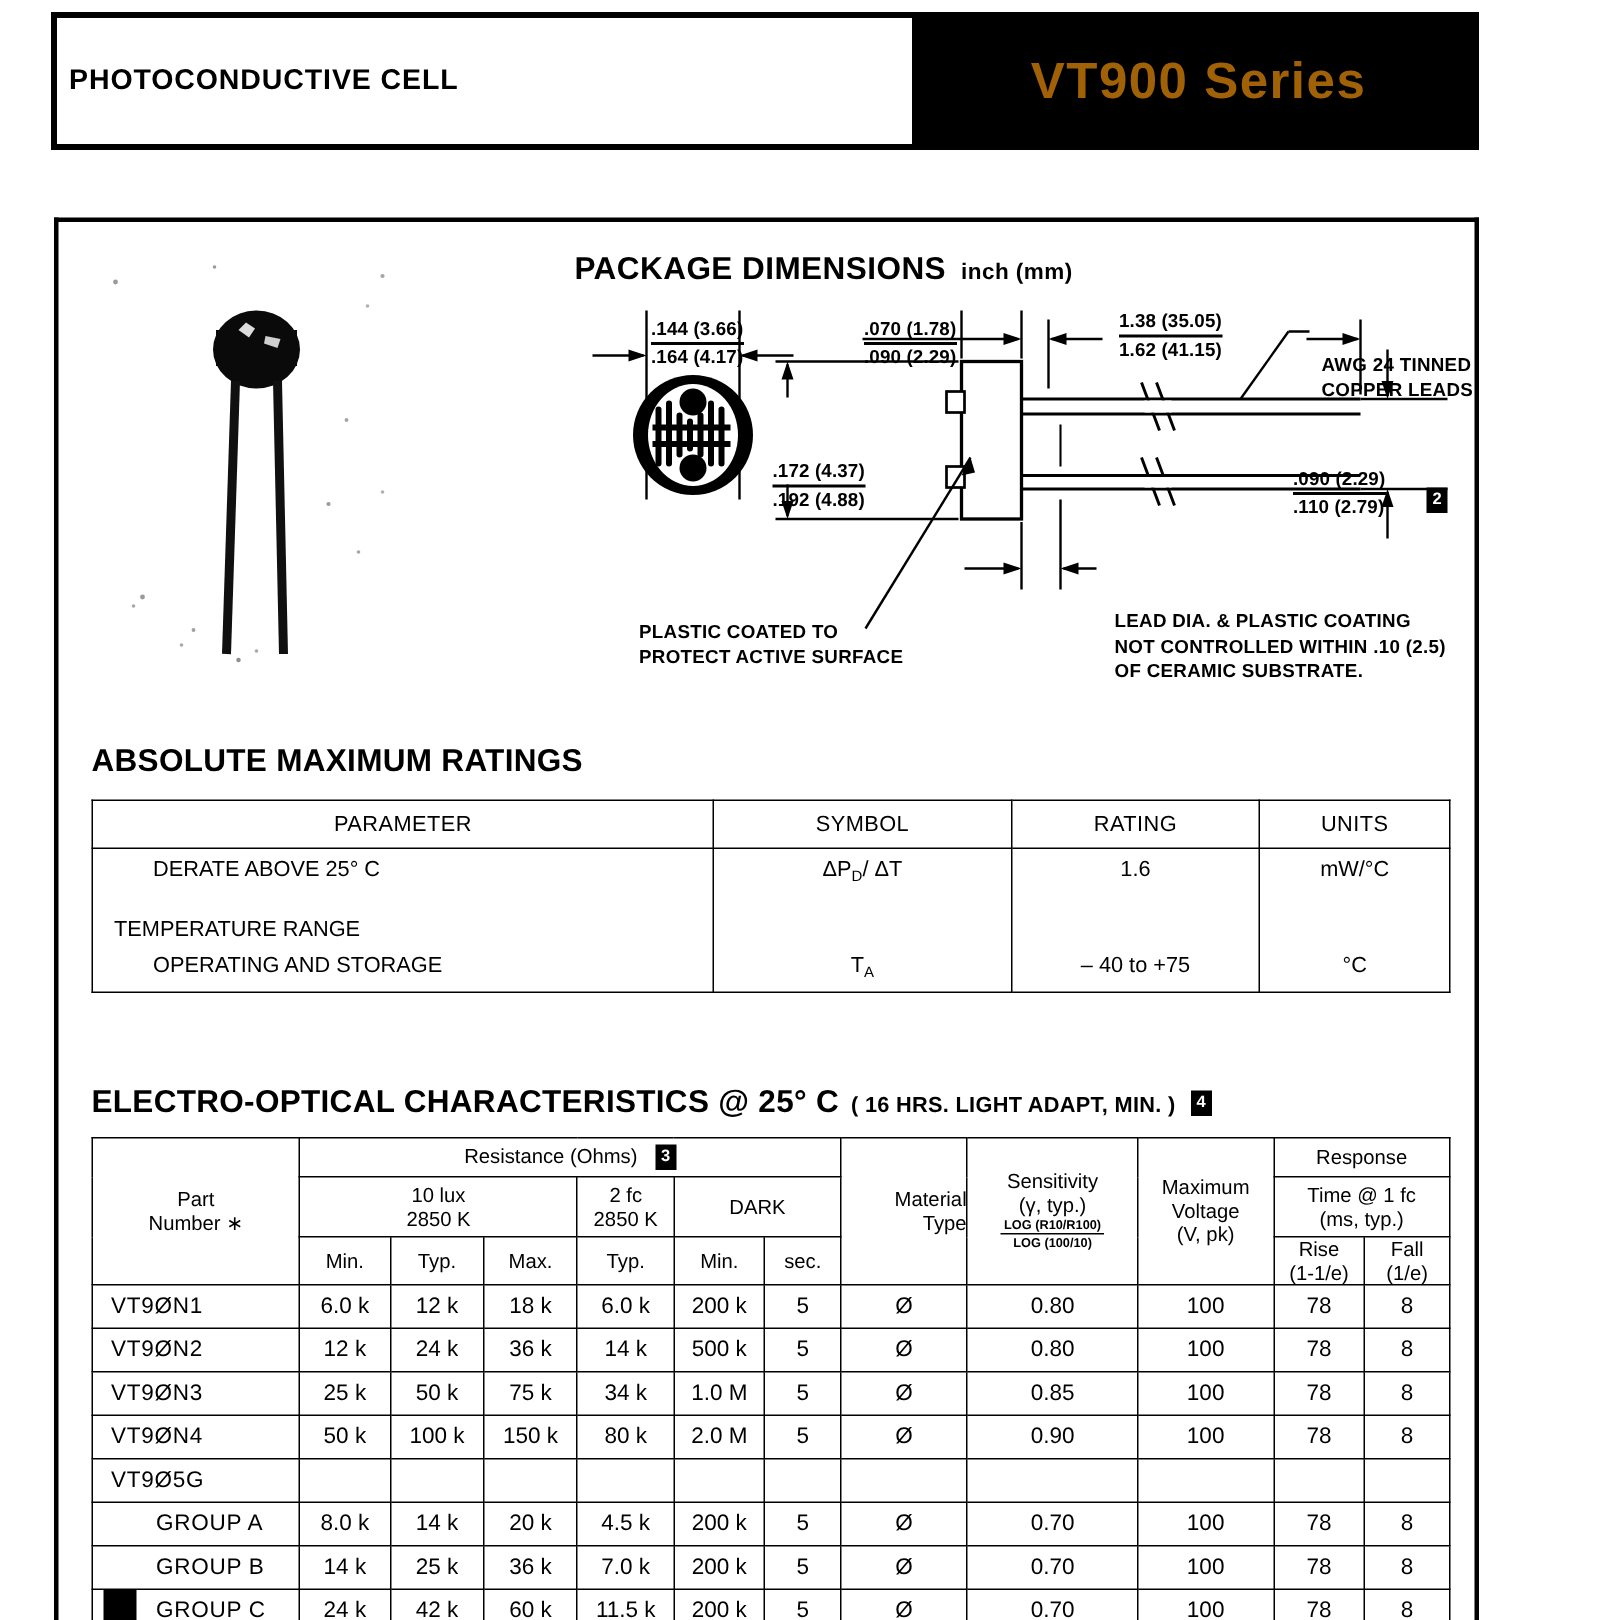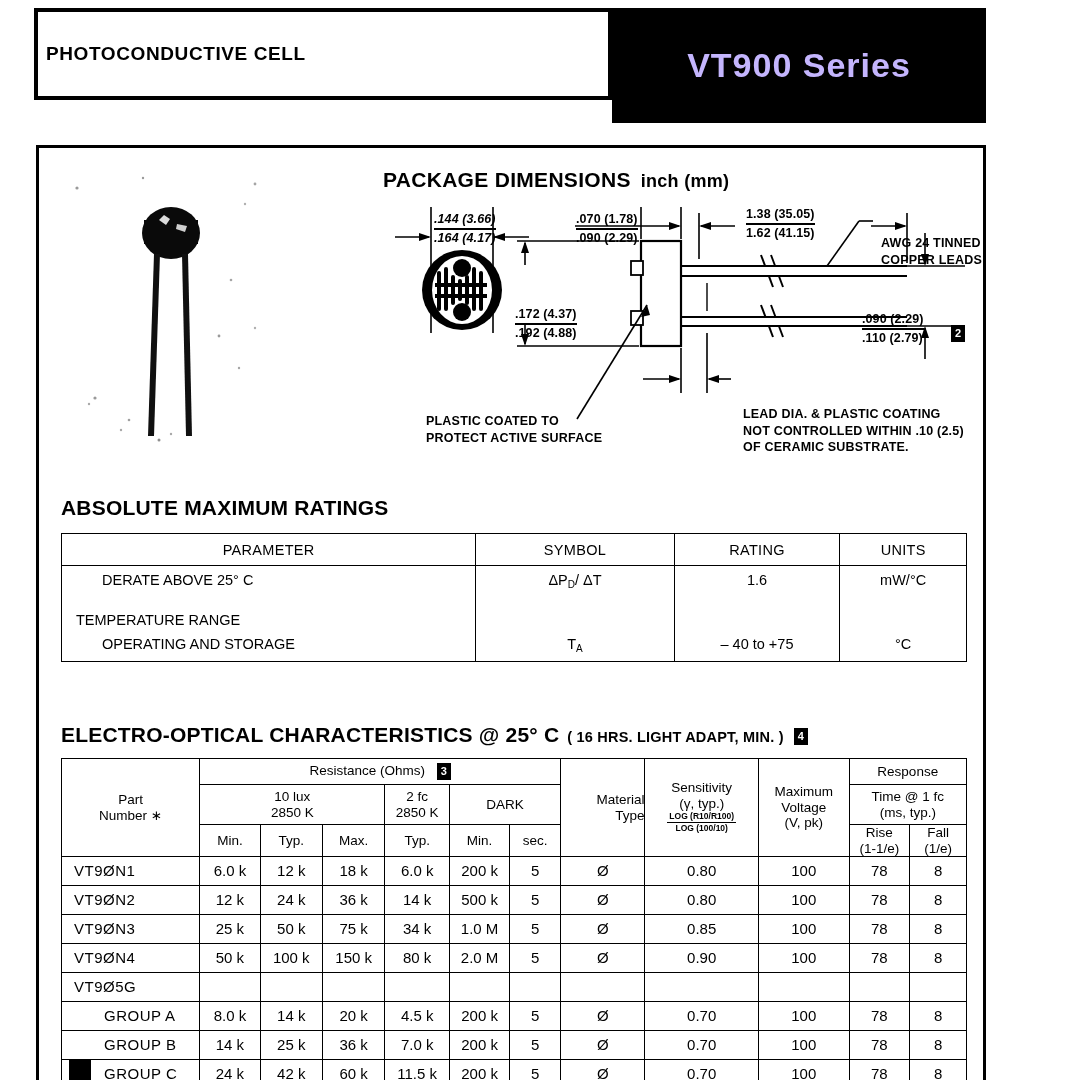--- a/index.html
+++ b/index.html
@@ -18,40 +18,40 @@
   .header-left {
     position:absolute; left:0; top:0; width:578px; height:92px;
     border:4px solid #000; background:#fff;
     display:flex; align-items:center;
   }
   .header-left-text {
     font-size:19px; font-weight:bold; letter-spacing:0.6px;
     padding-left:8px; white-space:nowrap;
   }
   .header-right {
-    position:absolute; left:578px; top:0; width:374px; height:115px;
-    background:#000; color:#c4b5fd;
+    position:absolute; left:578px; top:0; width:374px; height:92px;
+    background:#000; color:#a16207;
     display:flex; align-items:center; justify-content:center;
   }
   .header-right-text {
     font-size:34px; font-weight:bold; letter-spacing:1px; white-space:nowrap;
   }
 
   
   .frame {
     position:absolute; left:36px; top:145px; width:950px; height:940px;
     border:3px solid #000; border-bottom:none; background:#fff;
   }
 
   
   .pkg-title {
     position:absolute; left:344px; top:20px;
     font-size:21px; font-weight:bold; letter-spacing:0.3px; white-space:nowrap;
   }
-  .pkg-title .sub { font-size:18px; font-weight:bold; padding-left:10px; }
+  .pkg-title .sub { font-size:15px; font-weight:bold; padding-left:10px; }
 
   .photo {
     position:absolute; left:20px; top:10px; width:310px; height:320px;
   }
 
   .drawing { position:absolute; left:330px; top:45px; width:608px; height:305px; }
 
   .dim {
     position:absolute; font-size:12.5px; font-weight:bold;
     letter-spacing:0.1px; white-space:nowrap; line-height:1.32;
@@ -273,21 +273,21 @@
       </g>
       <polygon points="312,186 300,182 300,190" fill="#000"></polygon>
       <polygon points="338,186 350,182 350,190" fill="#000"></polygon>
 
       <g stroke="#000" stroke-width="1.4" fill="none">
         <line x1="338" y1="90" x2="338" y2="118"></line>
       </g>
     </svg>
   </div>
 
-  <div class="dim" style="left:395px; top:63px;font-style:italic;">
+  <div class="dim" style="left:395px; top:63px;">
     <span class="top">.144 (3.66)</span>
     <span>.164 (4.17)</span>
   </div>
 
   <div class="dim" style="left:537px; top:63px;">
     <span class="top">.070 (1.78)</span>
     <span>.090 (2.29)</span>
   </div>
 
   <div class="dim" style="left:707px; top:58px;">

